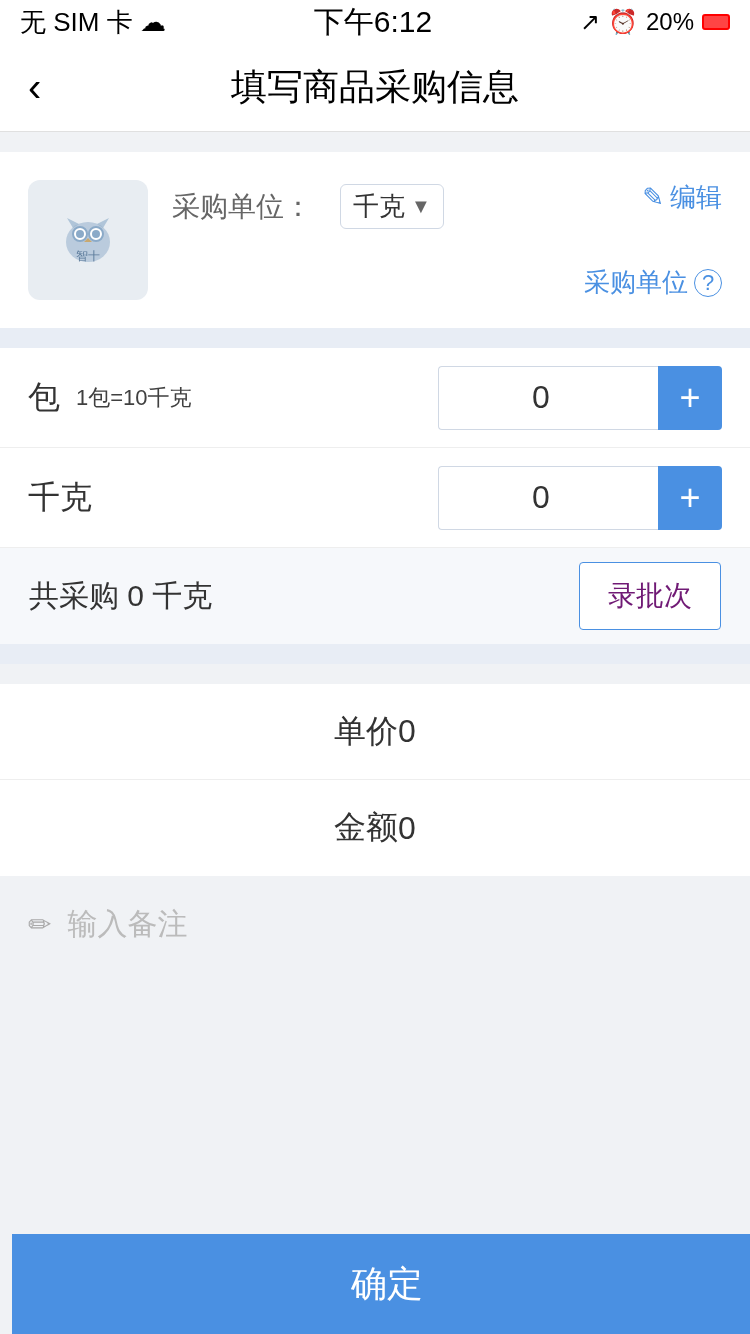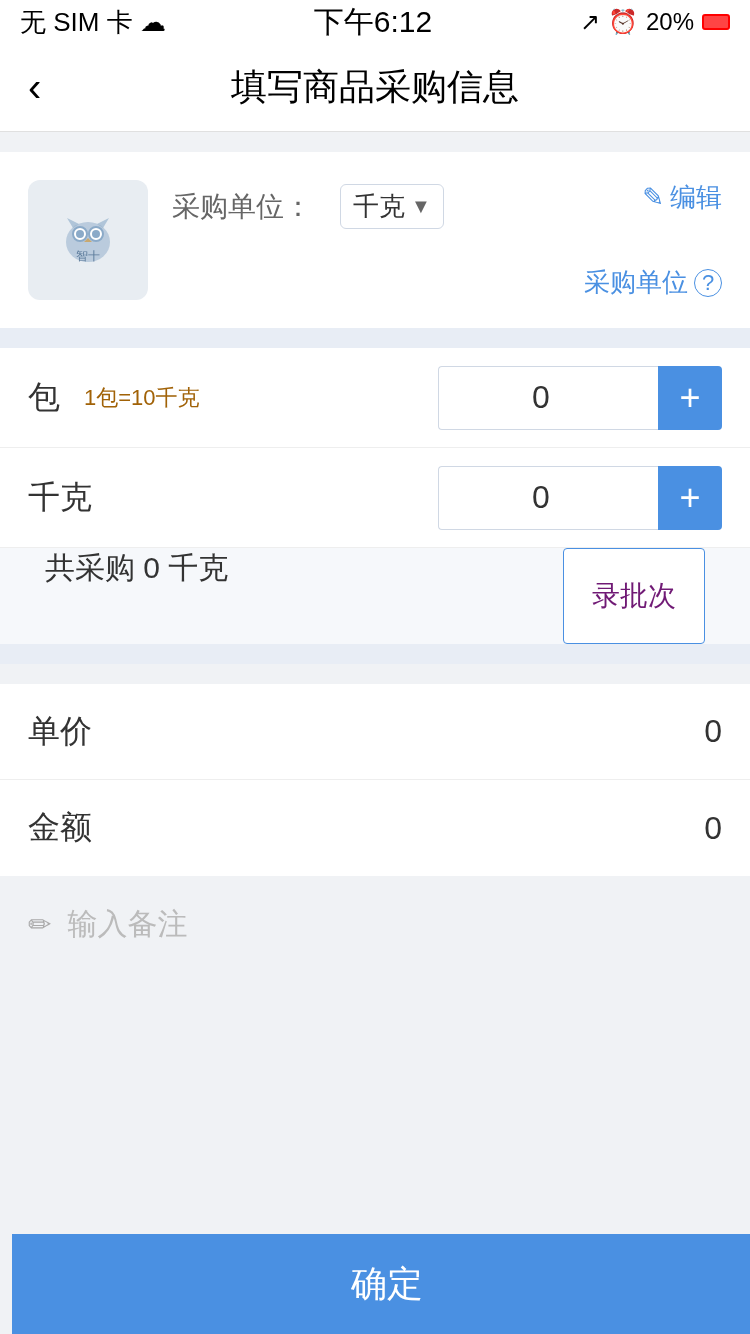--- a/index.html
+++ b/index.html
@@ -166,22 +166,22 @@
       height: 100px;
       border-bottom: 1px solid #eee;
     }
     .input-row-label {
       font-size: 32px;
       color: #333;
       flex-shrink: 0;
     }
     .input-row-sublabel {
       font-size: 22px;
-      color: #a16207;
-      margin-left: 24px;
+      color: #404040;
+      margin-left: 16px;
     }
     .input-row-right {
       margin-left: auto;
       display: flex;
       align-items: center;
       gap: 0;
     }
     .number-input {
       width: 220px;
       height: 64px;
@@ -204,22 +204,23 @@
       display: flex;
       align-items: center;
       justify-content: center;
       cursor: pointer;
     }
 
     
     .summary-row {
       background: #f6f8fb;
       display: flex;
+      align-items: center;
       justify-content: space-between;
-      padding: 0 45px;
+      padding: 0 29px;
       height: 96px;
     }
     .summary-text {
       font-size: 30px;
       color: #333;
     }
     .batch-btn {
       border: 1px solid #4a90e2;
       color: #701a75;
       background: #fff;
@@ -230,21 +231,21 @@
     }
 
     
     .price-section {
       background: #fff;
       margin-top: 20px;
     }
     .price-row {
       display: flex;
       align-items: center;
-      justify-content: space-between;
+      justify-content: center;
       padding: 0 28px;
       height: 96px;
       border-bottom: 1px solid #eee;
     }
     .price-label {
       font-size: 32px;
       color: #333;
     }
     .price-value {
       font-size: 32px;

